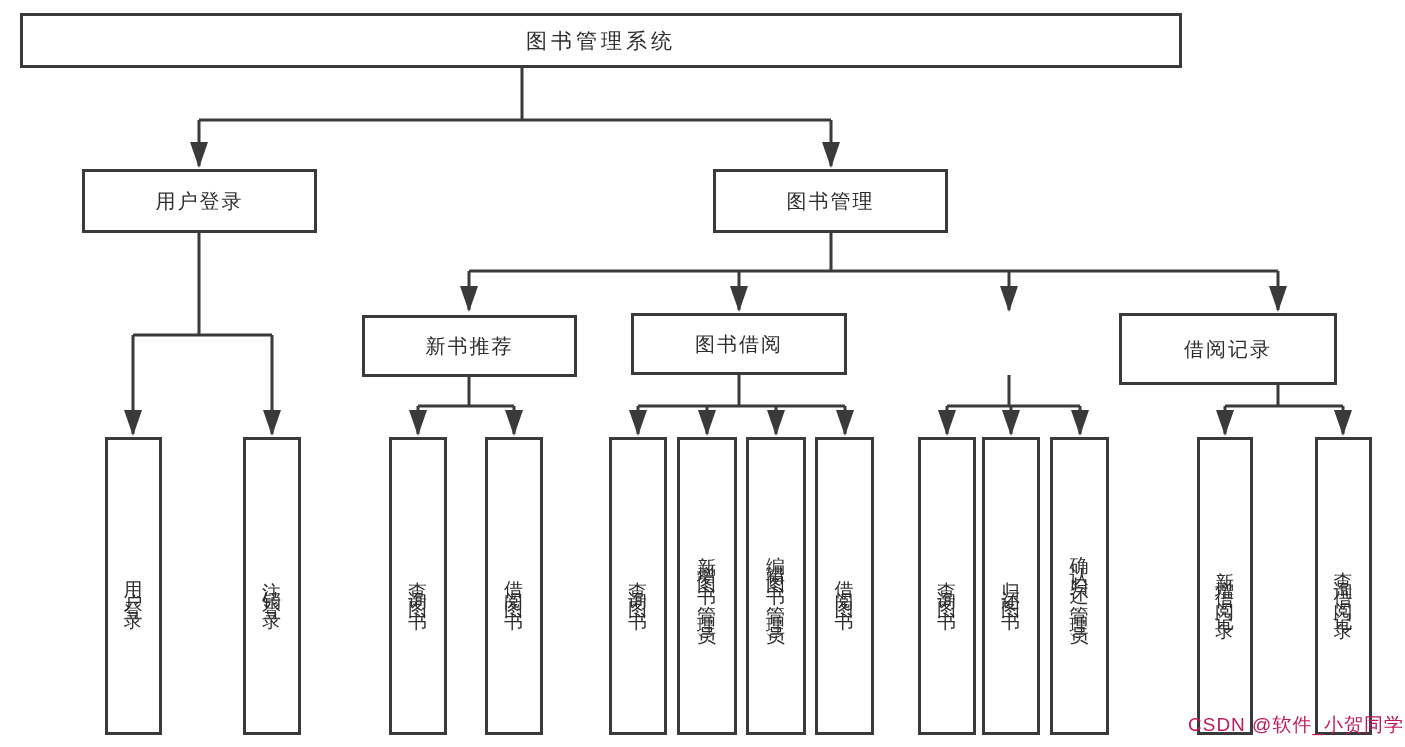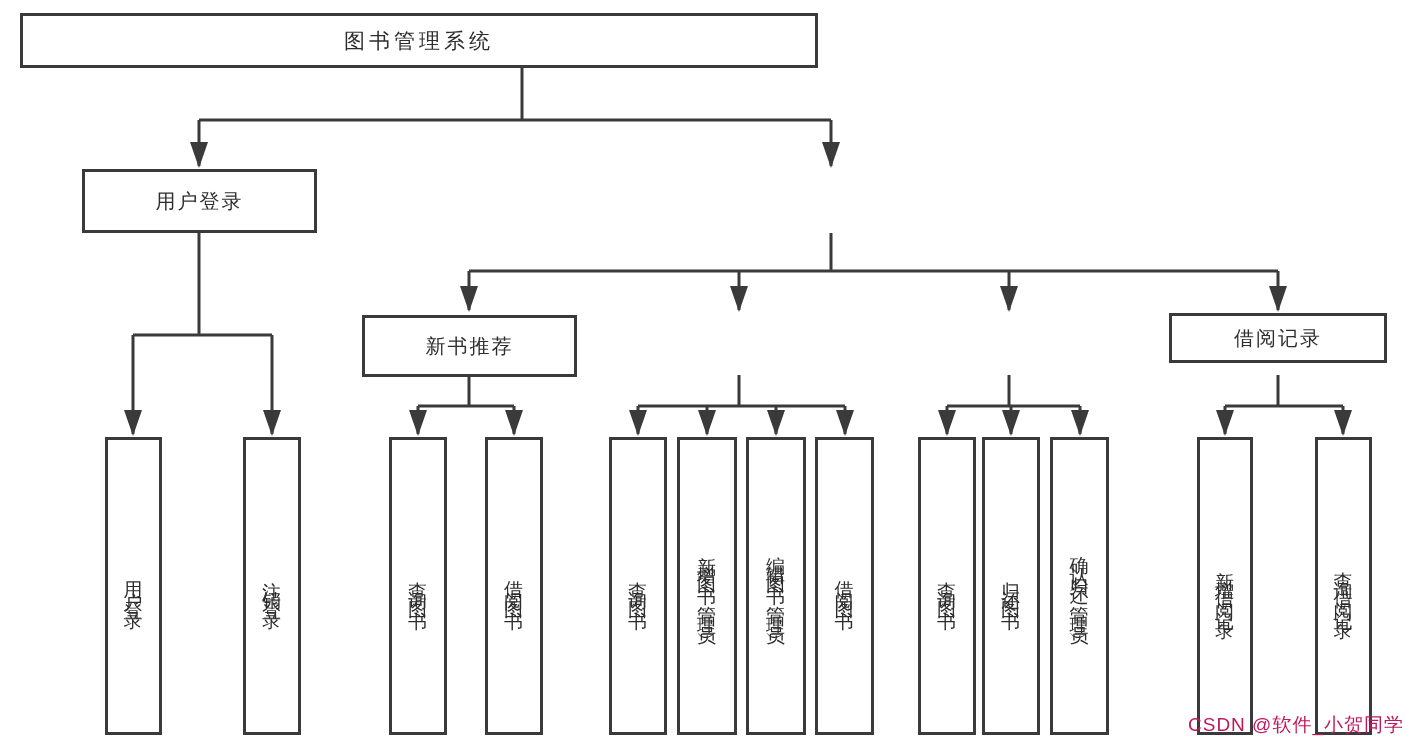--- a/index.html
+++ b/index.html
@@ -68,32 +68,38 @@
       <use href="#ah" x="776" y="436"></use>
         <use href="#ah" x="845" y="436"></use>
       <use href="#ah" x="947" y="436"></use>
         <use href="#ah" x="1011" y="436"></use>
       <use href="#ah" x="1080" y="436"></use>
         <use href="#ah" x="1225" y="436"></use>
       <use href="#ah" x="1343" y="436"></use>
     </g>
   </svg>
 
-  <div class="node root" style="left:20px;top:13px;width:798px;height:55px">
+  <div class="node root" style="left:20px;top:13px;width:1162px;height:55px">
     <span class="label">图书管理系统</span>
   </div>
 
   <div class="node h" style="left:82px;top:169px;width:235px;height:64px">
     <span class="label">用户登录</span>
   </div>
+  <div class="node h" style="left:713px;top:169px;width:235px;height:64px">
+    <span class="label">图书管理</span>
+  </div>
 
   <div class="node h" style="left:362px;top:315px;width:215px;height:62px">
     <span class="label">新书推荐</span>
   </div>
-  <div class="node h" style="left:1169px;top:313px;width:218px;height:50px">
+  <div class="node h" style="left:631px;top:313px;width:216px;height:62px">
+    <span class="label">图书借阅</span>
+  </div>
+  <div class="node h" style="left:1119px;top:313px;width:218px;height:72px">
     <span class="label">借阅记录</span>
   </div>
 
   <div class="node v" style="left:105px;top:437px;width:57px;height:298px">
     <span class="label">用户登录</span>
   </div>
   <div class="node v" style="left:243px;top:437px;width:58px;height:298px">
     <span class="label">注销登录</span>
   </div>
 

